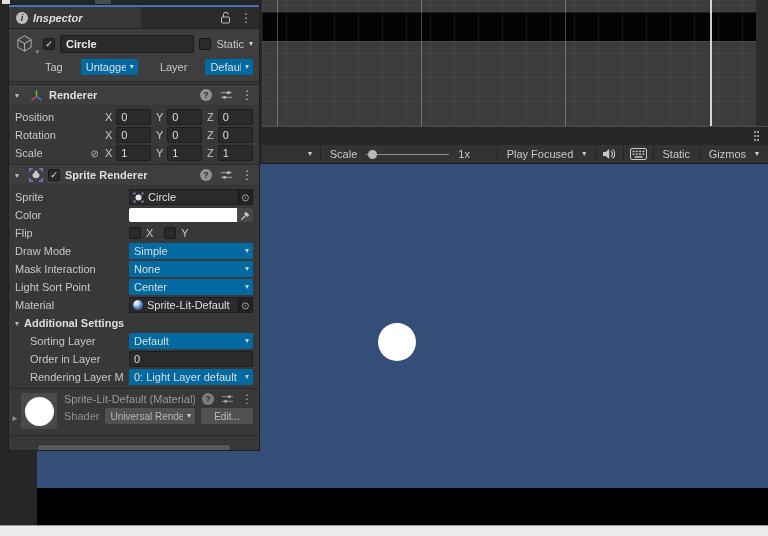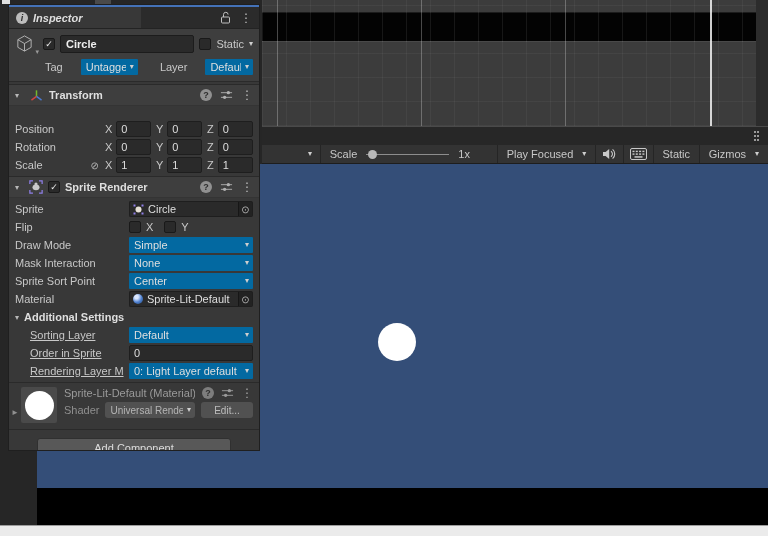--- a/index.html
+++ b/index.html
@@ -76,21 +76,21 @@
         display:flex;align-items:center;justify-content:center;}
 
   .t-row{height:18px;display:flex;align-items:center;padding:0 6px;flex:none;}
   .t-label{width:90px;flex:none;display:flex;align-items:center;justify-content:space-between;padding-right:6px;box-sizing:border-box;}
   .axes{flex:1;display:flex;gap:5px;min-width:0;}
   .ax{flex:1;display:flex;align-items:center;gap:4px;min-width:0;}
   .ax .fld{flex:1;}
 
   .f-row{height:18px;display:flex;align-items:center;padding:0 6px;flex:none;}
   .f-label{width:114px;flex:none;white-space:nowrap;overflow:hidden;}
-  .f-label.ind{padding-left:15px;box-sizing:border-box;text-decoration:underline;}
+  .f-label.ind{padding-left:15px;box-sizing:border-box;}
   .f-val{flex:1;display:flex;align-items:center;min-width:0;}
   .objfield{flex:1;display:flex;min-width:0;}
   .obj{flex:1;height:16px;background:#2a2a2a;border:1px solid #1e1e1e;border-right:none;border-radius:2px 0 0 2px;
        box-sizing:border-box;display:flex;align-items:center;gap:4px;padding-left:3px;color:#dfdfdf;min-width:0;}
   .picker{width:15px;height:16px;background:#222222;border:1px solid #1e1e1e;border-left:1px solid #161616;
           border-radius:0 2px 2px 0;box-sizing:border-box;display:flex;align-items:center;justify-content:center;
           color:#b0b0b0;font-size:10px;}
   #color-swatch{flex:1;height:14px;background:#ffffff;border-radius:2px 0 0 2px;}
   #eyedrop-btn{width:16px;height:14px;background:#474747;border-radius:0 2px 2px 0;display:flex;align-items:center;justify-content:center;}
   .sphere{width:10px;height:10px;border-radius:50%;flex:none;
@@ -235,32 +235,32 @@
       </div>
     </div>
 
     <div class="chead" style="margin-top:2px">
       <span class="fold">▾</span>
       <svg width="15" height="15" viewBox="0 0 16 16">
         <path d="M8 9 V2.5" stroke="#76b82a" stroke-width="1.6"></path>
         <path d="M8 9 L2.6 13" stroke="#d04540" stroke-width="1.6"></path>
         <path d="M8 9 L13.4 13" stroke="#4a78d0" stroke-width="1.6"></path>
       </svg>
-      <span class="title">Transform</span>
+      <span class="title">Renderer</span>
       <div class="hicons">
         <span class="help">?</span>
         <svg width="13" height="12" viewBox="0 0 14 12">
           <path d="M1 3.5 H13 M1 8.5 H13" stroke="#b0b0b0"></path>
           <circle cx="9" cy="3.5" r="1.8" fill="#b0b0b0"></circle>
             <circle cx="5" cy="8.5" r="1.8" fill="#b0b0b0"></circle>
         </svg>
         <span class="kebab">⋮</span>
       </div>
     </div>
-    <div class="t-row" style="margin-top:14px">
+    <div class="t-row" style="margin-top:2px">
       <div class="t-label">
           <span class="lbl">Position</span>
         </div>
       <div class="axes">
         <div class="ax">
             <span class="lbl">X</span>
             <div class="fld">0</div>
           </div>
         <div class="ax">
             <span class="lbl">Y</span>
@@ -345,20 +345,32 @@
                   <rect x="8.5" y="8.5" width="2" height="2"></rect>
                 </g>
             </svg>
             <span>Circle</span>
           </div>
           <div class="picker">⊙</div>
         </div>
       </div>
     </div>
     <div class="f-row">
+      <span class="f-label lbl">Color</span>
+      <div class="f-val">
+        <div id="color-swatch"></div>
+        <div id="eyedrop-btn">
+          <svg width="11" height="11" viewBox="0 0 12 12">
+            <path d="M1.5 10.5 L6 6" stroke="#c8c8c8" stroke-width="1.4"></path>
+            <path d="M6.5 2 L10 5.5 L8 7.5 L4.5 4 Z" fill="#c8c8c8"></path>
+          </svg>
+        </div>
+      </div>
+    </div>
+    <div class="f-row">
       <span class="f-label lbl">Flip</span>
       <div class="f-val" style="gap:5px">
         <div class="cb"></div>
         <span class="lbl">X</span>
         <div class="cb" style="margin-left:6px"></div>
         <span class="lbl">Y</span>
       </div>
     </div>
     <div class="f-row">
       <span class="f-label lbl">Draw Mode</span>
@@ -372,21 +384,21 @@
     <div class="f-row">
       <span class="f-label lbl">Mask Interaction</span>
       <div class="f-val">
           <div class="dd" style="flex:1">
         <span class="dt">None</span>
         <span class="ca">▾</span>
           </div>
         </div>
     </div>
     <div class="f-row">
-      <span class="f-label lbl">Sprite Sort Point</span>
+      <span class="f-label lbl">Light Sort Point</span>
       <div class="f-val">
           <div class="dd" style="flex:1">
         <span class="dt">Center</span>
         <span class="ca">▾</span>
           </div>
         </div>
     </div>
     <div class="f-row">
       <span class="f-label lbl">Material</span>
       <div class="f-val">
@@ -406,21 +418,21 @@
     <div class="f-row">
       <span class="f-label ind lbl">Sorting Layer</span>
       <div class="f-val">
           <div class="dd" style="flex:1">
         <span class="dt">Default</span>
         <span class="ca">▾</span>
           </div>
         </div>
     </div>
     <div class="f-row">
-      <span class="f-label ind lbl">Order in Sprite</span>
+      <span class="f-label ind lbl">Order in Layer</span>
       <div class="f-val">
           <div class="fld" style="flex:1">0</div>
         </div>
     </div>
     <div class="f-row">
       <span class="f-label ind lbl">Rendering Layer M</span>
       <div class="f-val">
           <div class="dd" style="flex:1">
         <span class="dt">0: Light Layer default</span>
         <span class="ca">▾</span>

